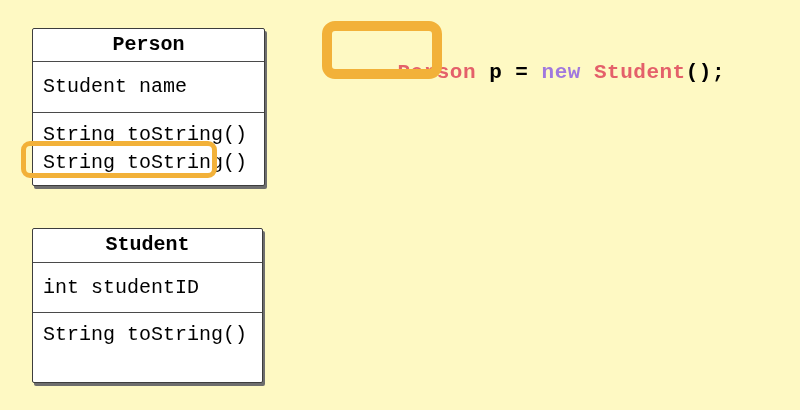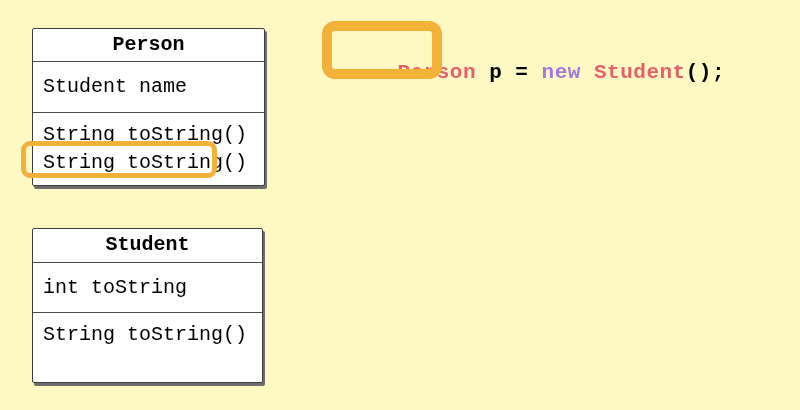--- a/index.html
+++ b/index.html
@@ -98,21 +98,21 @@
     </div>
     <div class="uml-methods">
       <div>String toString()</div>
       <div>String toString()</div>
     </div>
   </div>
 
   <div class="uml-box" id="student-box">
     <div class="uml-title">Student</div>
     <div class="uml-attrs">
-      <div>int toString</div>
+      <div>int studentID</div>
     </div>
     <div class="uml-methods">
       <div>String toString()</div>
     </div>
   </div>
 
   <div class="code-line">
     <span style="color: rgb(228, 96, 106);">Person</span><span style="color: rgb(0, 0, 0);"> p = </span><span style="color: rgb(160, 120, 222); text-align: center;">new</span><span style="color: rgb(228, 96, 106);"> Student</span><span style="color: rgb(0, 0, 0);">();</span>
   </div>
 

